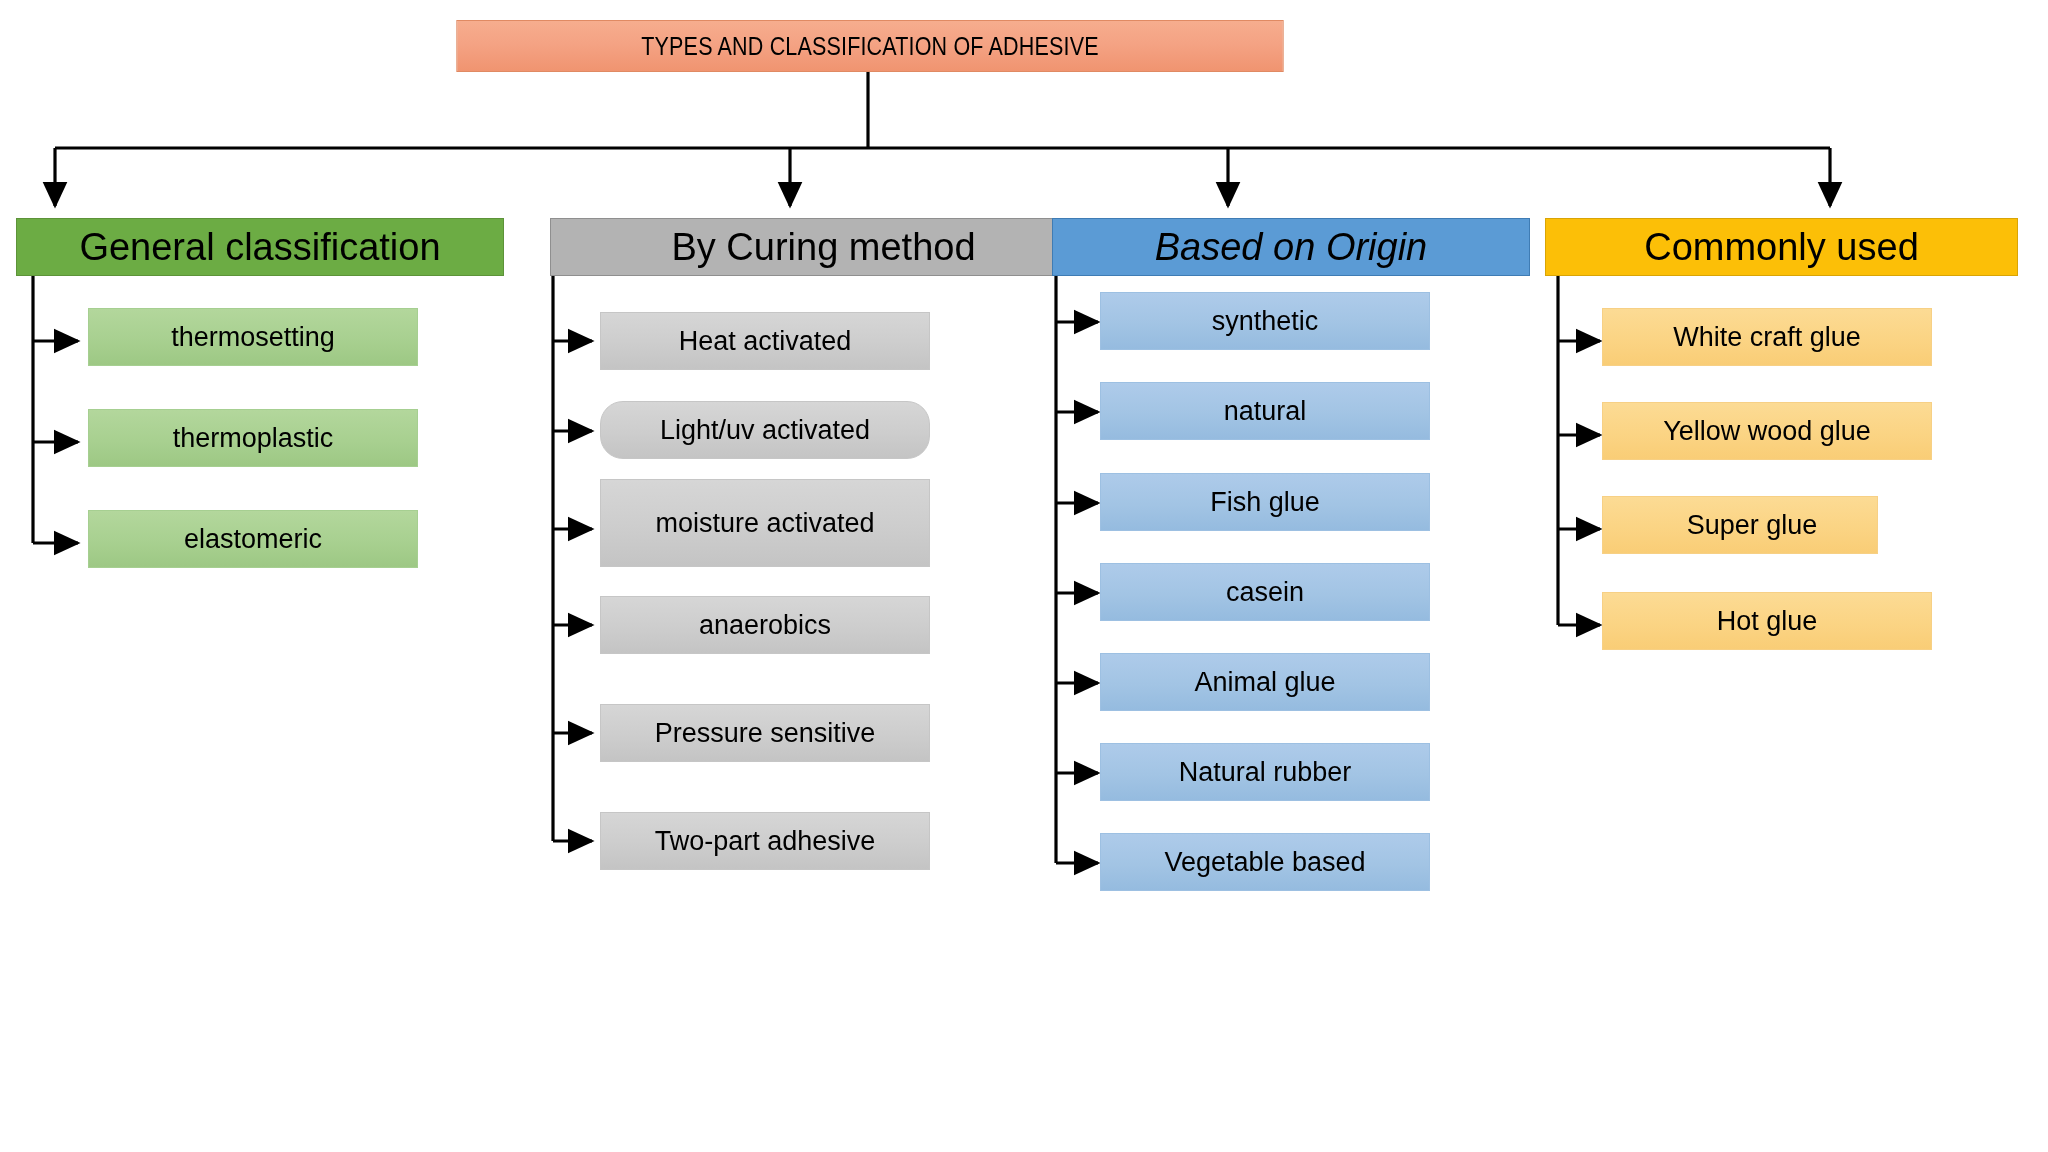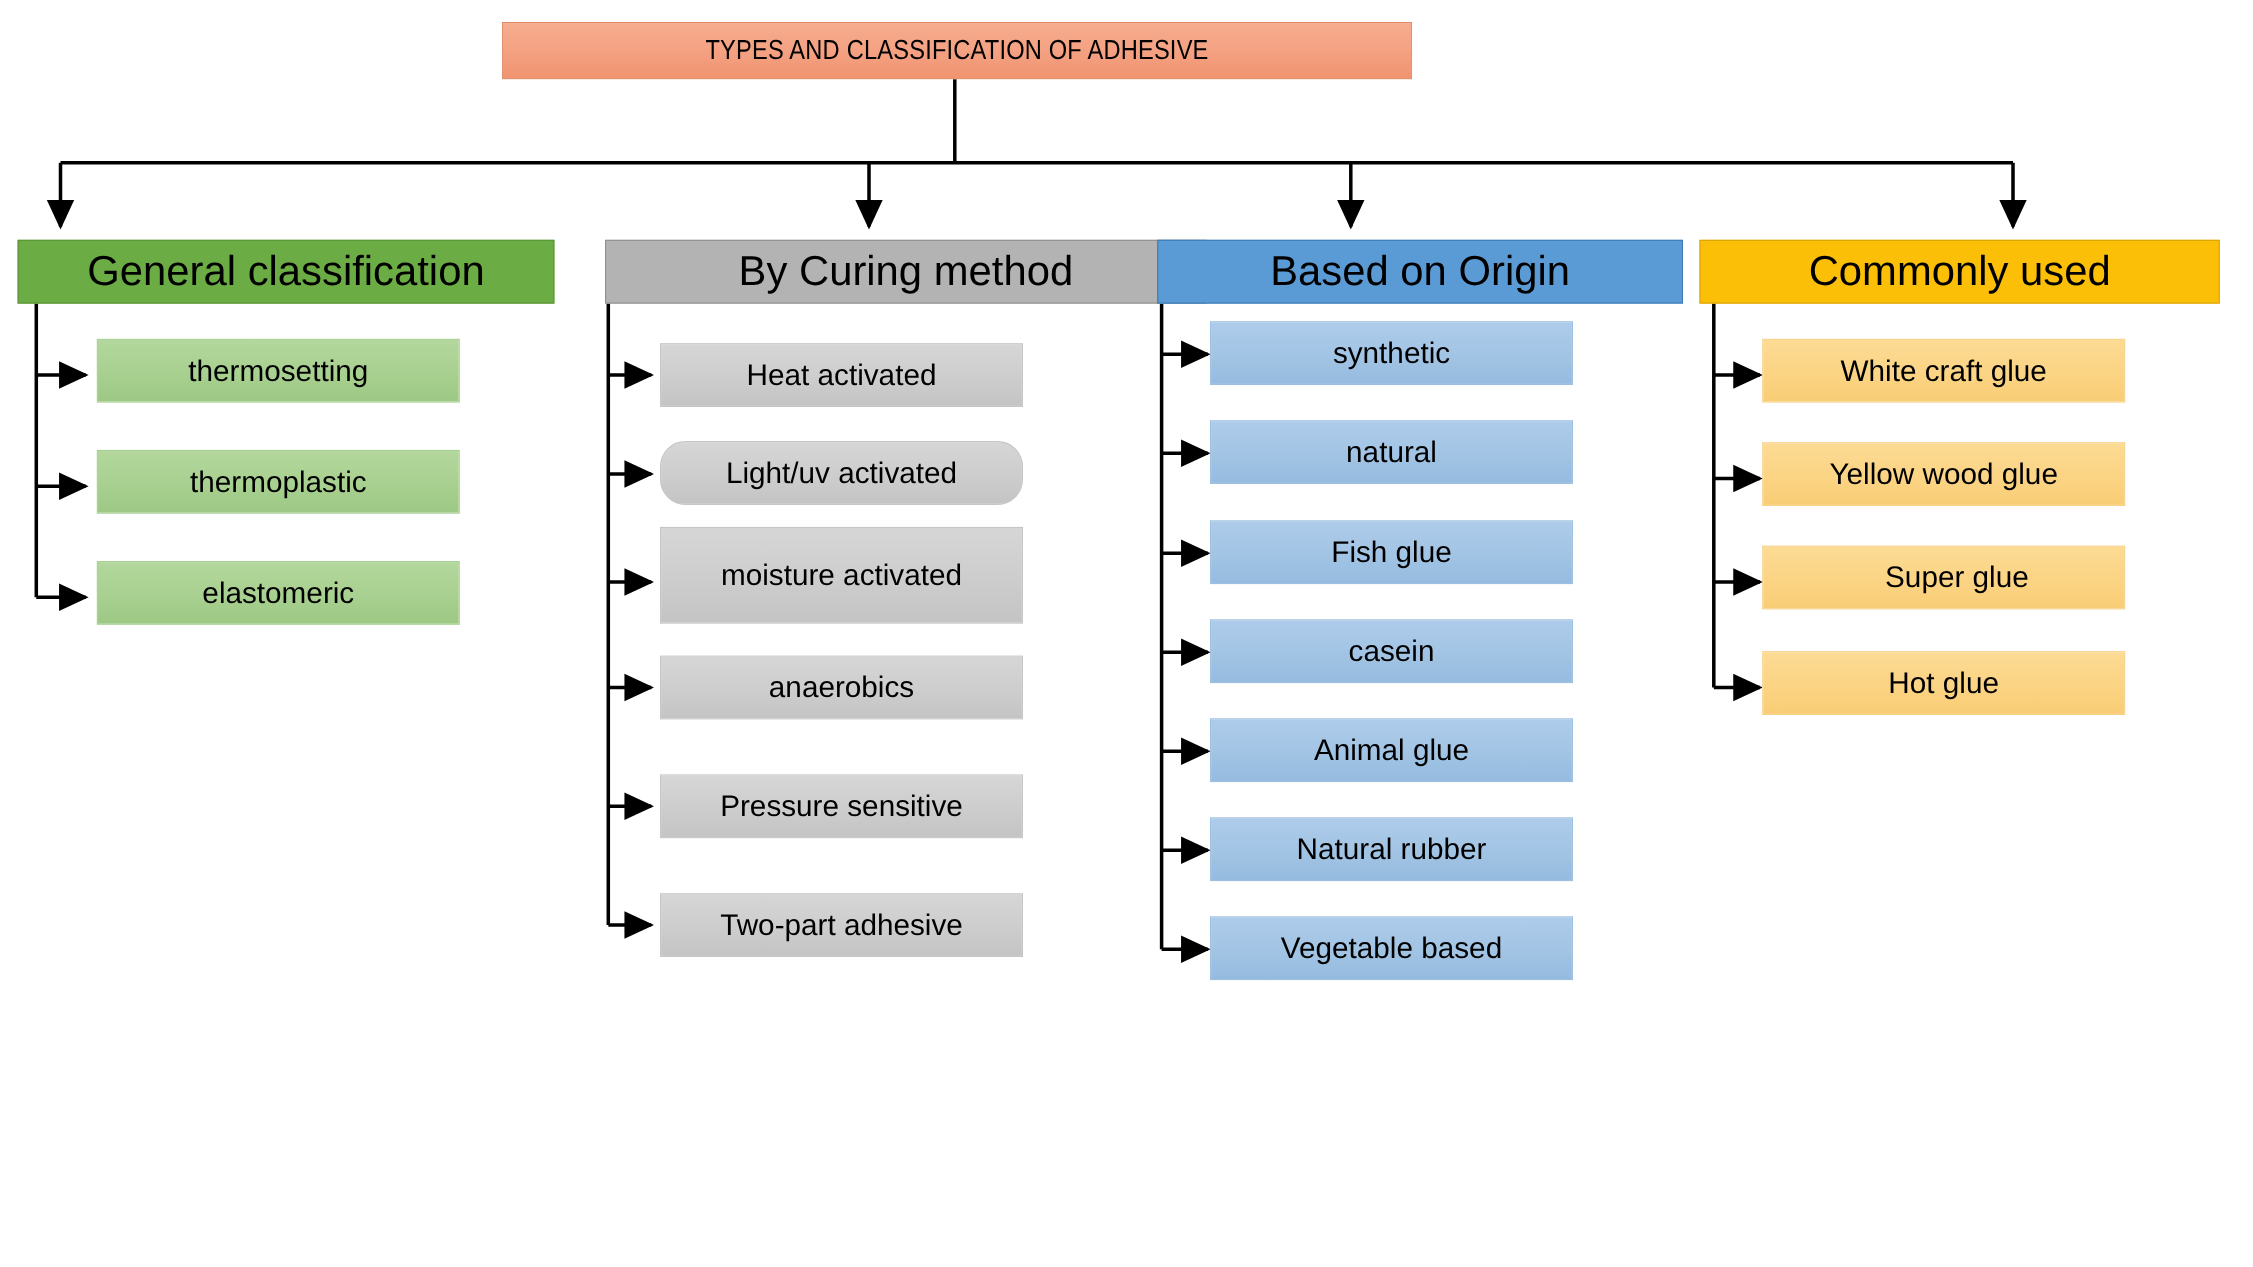--- a/index.html
+++ b/index.html
@@ -57,21 +57,21 @@
   }
 
   
   .hdr {
     font-size: 38px;
     border-style: solid;
     border-width: 1px;
   }
   .hdr-green  { background: #6cac44; border-color: #5d9339; }
   .hdr-gray   { background: #b3b3b3; border-color: #8f8f8f; }
-  .hdr-blue   { background: #5b9bd5; border-color: #3f7cb4; }
+  .hdr-blue   { background: #5b9bd5; border-color: #3f7cb4; font-style: italic; }
   .hdr-yellow { background: #fcbf07; border-color: #d9a406; }
 
   
   .child {
     font-size: 27px;
     border-style: solid;
     border-width: 1px;
   }
   .child-green {
     background: linear-gradient(180deg, #b3d79c 0%, #a8d090 55%, #9dc884 100%);
@@ -218,20 +218,20 @@
 
   <div class="node hdr hdr-yellow" style="left:1545px; top:218px; width:473px; height:58px;">
     <span>Commonly used</span>
   </div>
   <div class="node child child-yellow" style="left:1602px; top:308px; width:330px; height:58px;">
     <span>White craft glue</span>
   </div>
   <div class="node child child-yellow" style="left:1602px; top:402px; width:330px; height:58px;align-items:center;">
     <span>Yellow wood glue</span>
   </div>
-  <div class="node child child-yellow" style="left:1602px; top:496px; width:330px; height:58px;padding-left:24px;">
+  <div class="node child child-yellow" style="left:1602px; top:496px; width:276px; height:58px;padding-left:24px;">
     <span>Super glue</span>
   </div>
   <div class="node child child-yellow" style="left:1602px; top:592px; width:330px; height:58px;">
     <span>Hot glue</span>
   </div>
 
 </div>
 
 </body></html>

